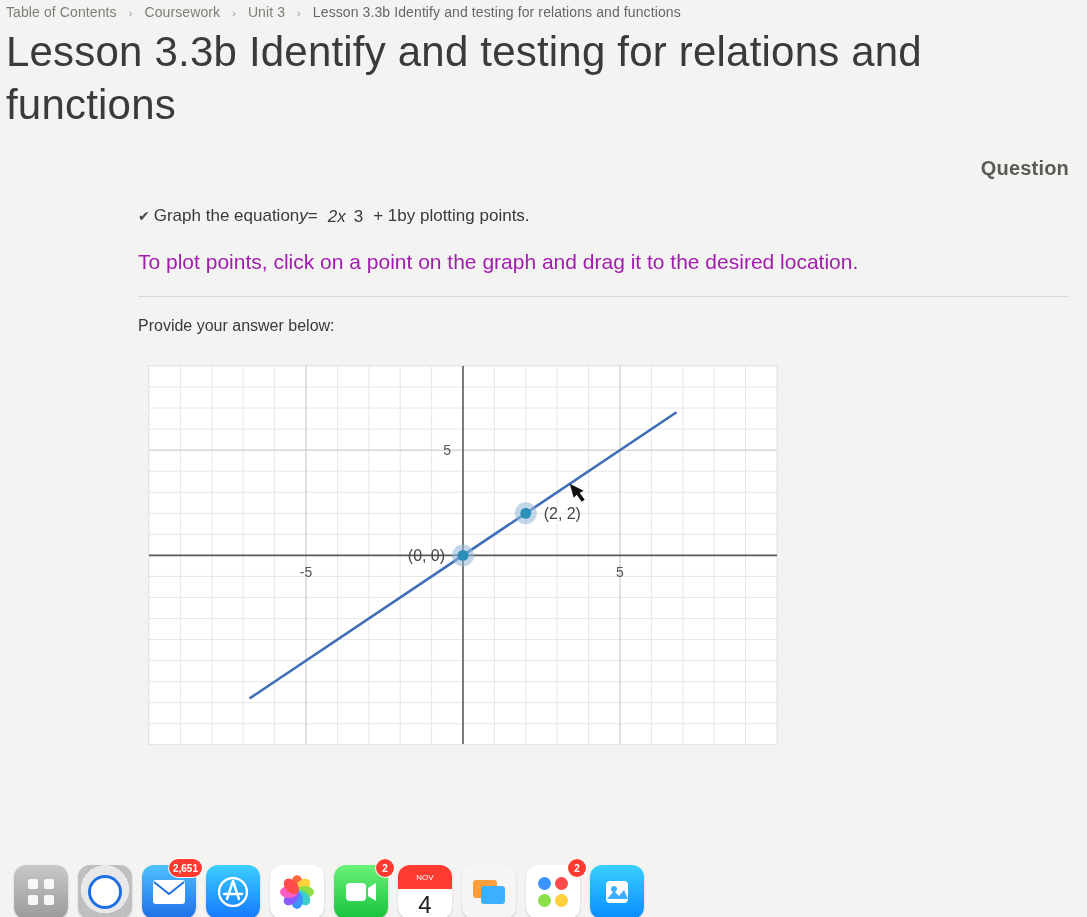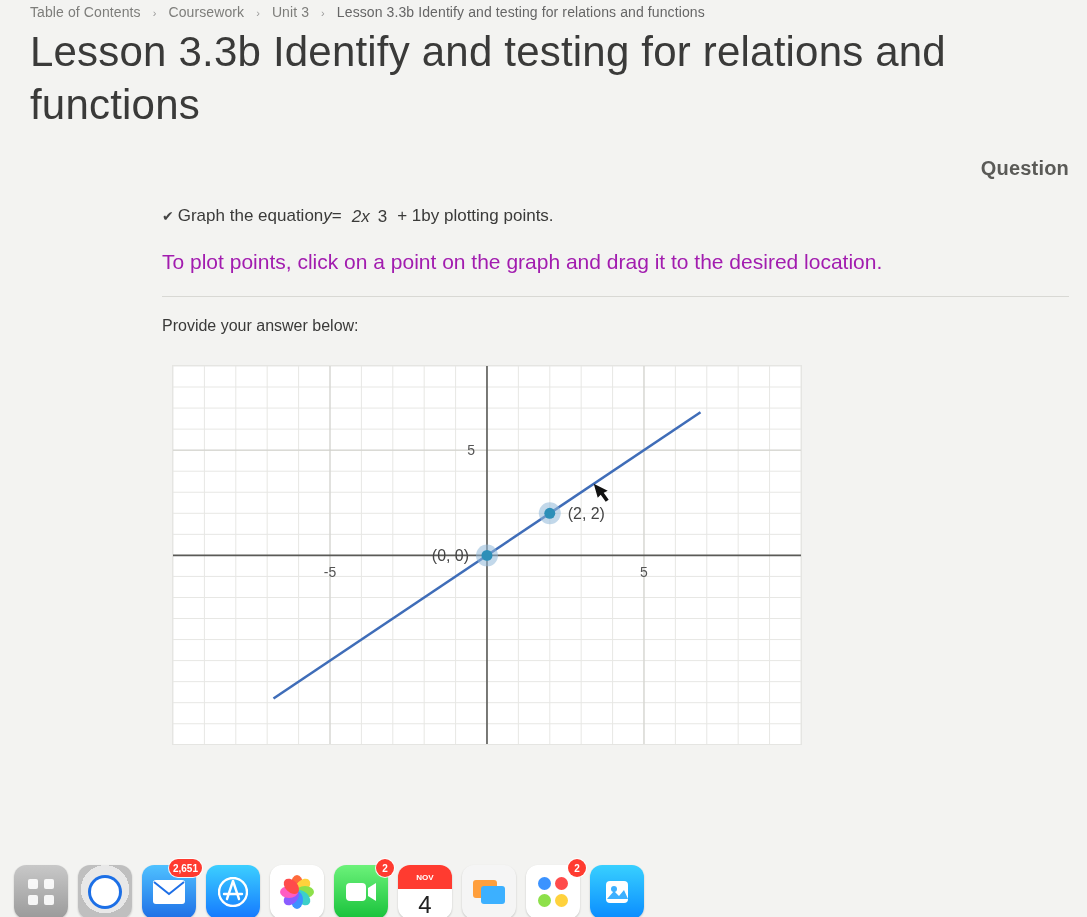--- a/index.html
+++ b/index.html
@@ -1,20 +1,20 @@
 <!DOCTYPE html>
 <html><head>
 <meta charset="utf-8">
 <style>
   * { box-sizing: border-box; margin: 0; padding: 0; }
   html, body { width: 1087px; height: 917px; overflow: hidden; font-family: -apple-system, "Helvetica Neue", Arial, sans-serif; background: #f3f3f1; color: #333; }
   body { position: relative; }
 
   .page {
-    padding: 4px 18px 0 30px;
+    padding: 4px 18px 0 6px;
     border-radius: 6px;
   }
 
   .breadcrumb {
     font-size: 14px;
     color: #7d7d7a;
     white-space: nowrap;
     overflow: hidden;
     letter-spacing: .1px;
   }
@@ -150,21 +150,21 @@
     padding: 0 4px;
     box-shadow: 0 0 0 1px rgba(255,255,255,.9);
   }
   .app-launchpad { background: linear-gradient(#c8c8c8,#9a9a9a); }
   .app-safari { background: radial-gradient(circle at 50% 45%, #fff 0 18%, #e8e8e8 18% 60%, #bfbfbf 60% 100%); }
   .app-mail { background: linear-gradient(#4fc1ff,#1e6fe6); }
   .app-appstore { background: linear-gradient(#3ccfff,#1478ff); }
   .app-photos { background: #fff; }
   .app-facetime { background: linear-gradient(#6cf27a,#18c23b); }
   .app-calendar { background: #fff; display:flex; flex-direction:column; align-items:center; justify-content:flex-start; }
-  .app-calendar .calbar { width:100%; height:30px; background:#ff3b30; border-radius:12px 12px 0 0; font-size:8px; color:#fff; display:flex; align-items:center; justify-content:center; font-weight:700;text-align:center;}
+  .app-calendar .calbar { width:100%; height:30px; background:#ff3b30; border-radius:12px 12px 0 0; font-size:8px; color:#fff; display:flex; align-items:center; justify-content:center; font-weight:400;text-align:center;}
   .app-calendar .calday { color:#222; font-size:24px; font-weight:400; margin-top:2px;}
   .app-dual { background:#f5f5f5;}
   .app-reminders { background:#fff; }
   .app-preview { background:linear-gradient(#38d0ff,#0a8cff); }
 
   .photos-flower {
     width:34px;height:34px;position:relative;
   }
   .photos-flower span{
     position:absolute;width:12px;height:18px;border-radius:50%;

